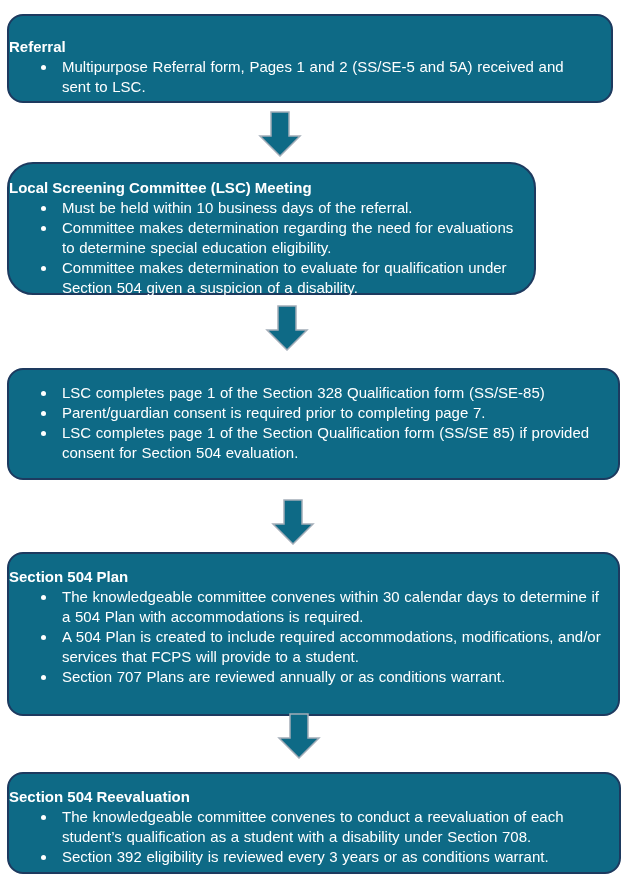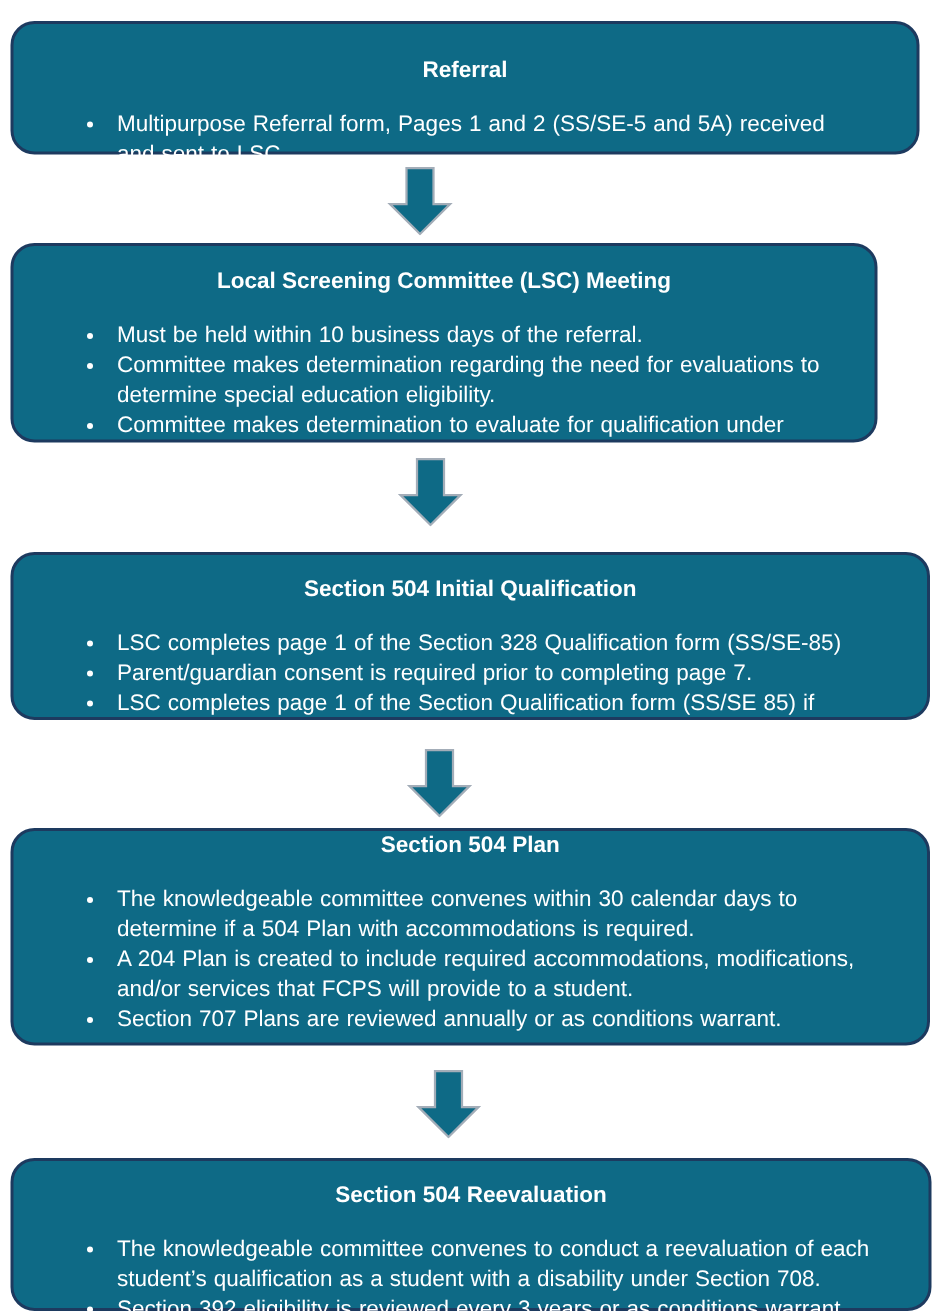--- a/index.html
+++ b/index.html
@@ -18,41 +18,40 @@
   .box {
     position: absolute;
     left: 7px;
     box-sizing: border-box;
     background: var(--box-fill, #0e6a86);
     border: 2px solid var(--box-border, #1d3a5f);
     border-radius: 16px;
     color: var(--text-color, #ffffff);
   }
   .box-title {
-    text-align: center;
     font-weight: bold;
     font-size: 15px;
     line-height: 20px;
   }
   ul.bullets {
-    margin: 16px;
+    margin: 0;
     padding: 0 16px 0 48px;
     list-style: disc outside;
   }
   ul.bullets li {
     font-size: 15px;
     line-height: 20px;
     padding-left: 5px;
     word-spacing: 0.5px;
   }
   
   .s1 { top: 14px;  width: 606px; height: 89px;  padding-top: 21px; }
-  .s2 { top: 162px; width: 578px; height: 133px; padding-top: 14px; }
+  .s2 { top: 162px; width: 529px; height: 133px; padding-top: 14px; border-radius: 26px; }
   .s3 { top: 368px; width: 613px; height: 112px; padding-top: 13px; }
-  .s4 { top: 552px; width: 613px; height: 145px; }
+  .s4 { top: 552px; width: 613px; height: 164px; padding-top: 13px; }
   .s5 { top: 772px; width: 614px; height: 102px;  padding-top: 13px; }
   
   .arrow {
     position: absolute;
     width: 44px;
     height: 46px;
   }
   .arrow polygon {
     fill: var(--arrow-fill, #0e6a86);
     stroke: var(--arrow-outline, #a3adb8);
@@ -86,37 +85,36 @@
       <li>Committee makes determination regarding the need for evaluations to determine special education eligibility.</li>
       <li>Committee makes determination to evaluate for qualification under Section 504 given a suspicion of a disability.</li>
     </ul>
   </div>
 
   <svg class="arrow a2" viewBox="0 0 44 46">
     <polygon points="13,1 31,1 31,25 42,25 22,45 2,25 13,25"></polygon>
   </svg>
 
   <div class="box s3">
-    <div class="box-title">Section 504 Initial Qualification</div>
     <ul class="bullets">
       <li>LSC completes page 1 of the Section 328 Qualification form (SS/SE-85)</li>
       <li>Parent/guardian consent is required prior to completing page 7.</li>
       <li>LSC completes page 1 of the Section Qualification form (SS/SE 85) if provided consent for Section 504 evaluation.</li>
     </ul>
   </div>
 
   <svg class="arrow a3" viewBox="0 0 44 46">
     <polygon points="13,1 31,1 31,25 42,25 22,45 2,25 13,25"></polygon>
   </svg>
 
   <div class="box s4">
     <div class="box-title">Section 504 Plan</div>
     <ul class="bullets">
       <li>The knowledgeable committee convenes within 30 calendar days to determine if a 504 Plan with accommodations is required.</li>
-      <li>A 204 Plan is created to include required accommodations, modifications, and/or services that FCPS will provide to a student.</li>
+      <li>A 504 Plan is created to include required accommodations, modifications, and/or services that FCPS will provide to a student.</li>
       <li>Section 707 Plans are reviewed annually or as conditions warrant.</li>
     </ul>
   </div>
 
   <svg class="arrow a4" viewBox="0 0 44 46">
     <polygon points="13,1 31,1 31,25 42,25 22,45 2,25 13,25"></polygon>
   </svg>
 
   <div class="box s5">
     <div class="box-title">Section 504 Reevaluation</div>

